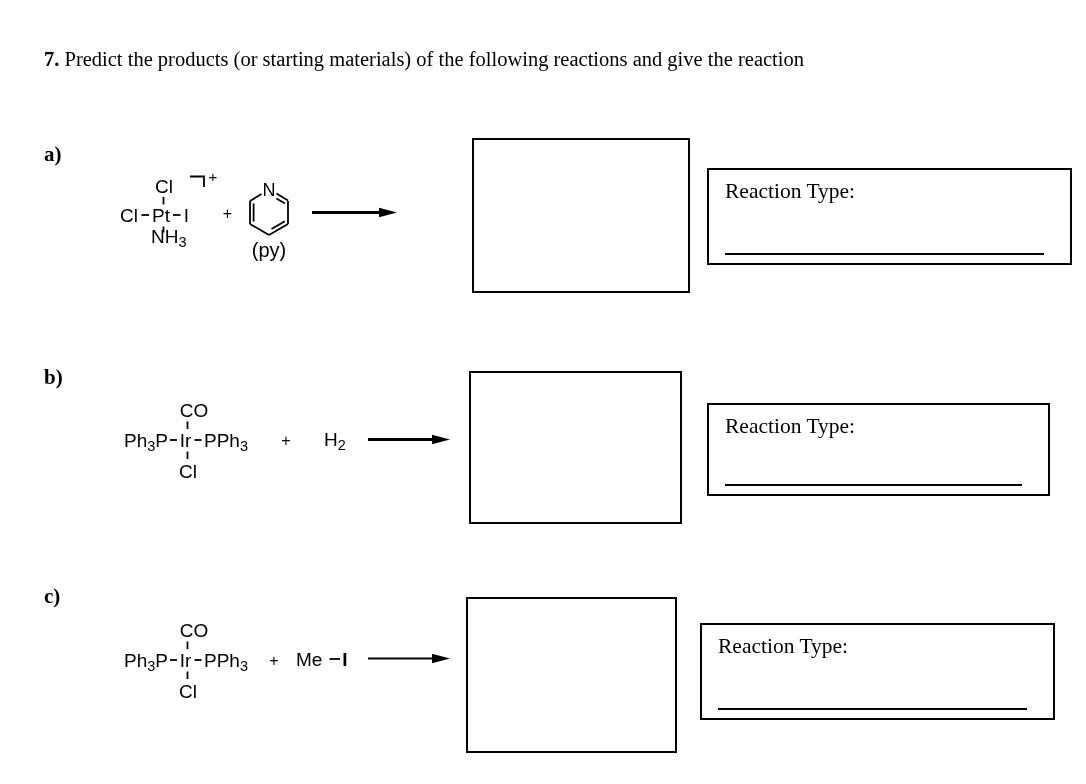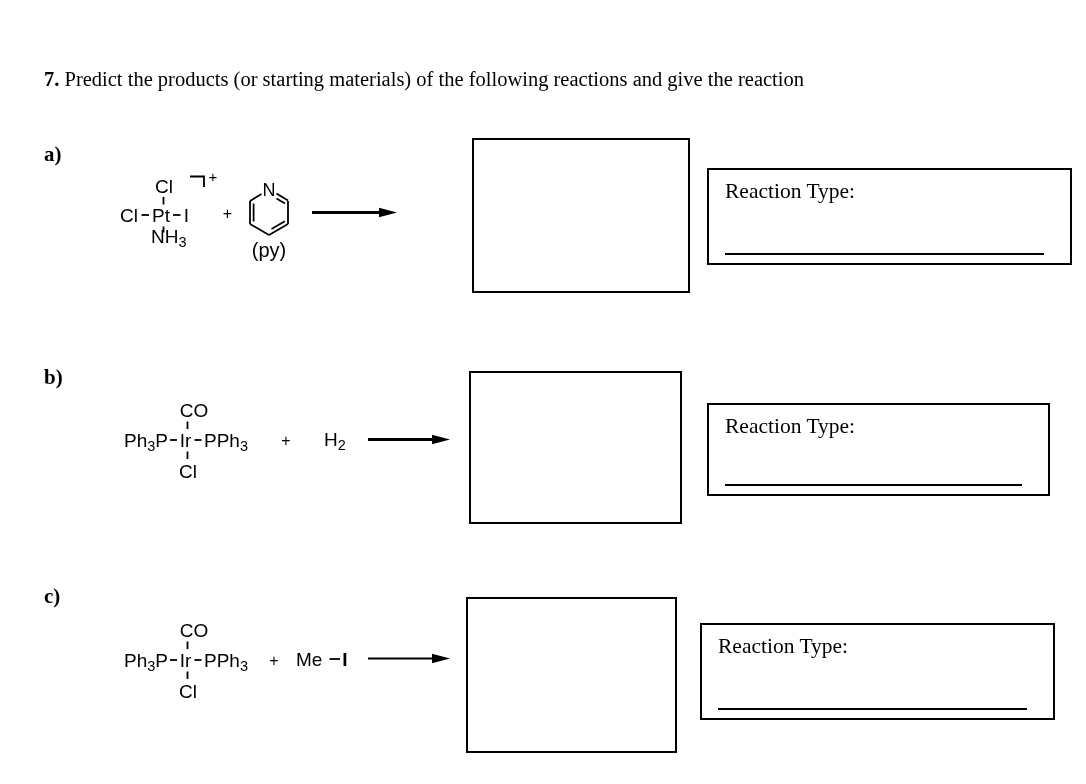--- a/index.html
+++ b/index.html
@@ -1,20 +1,20 @@
 <!DOCTYPE html>
 <html><head>
 <meta charset="utf-8">
 <style>
   html,body{margin:0;padding:0;background:#ffffff;}
   .page{
     position:relative;width:1086px;height:784px;background:#ffffff;
     color:#000;font-family:"Liberation Serif",serif;overflow:hidden;
   }
-  .q-text{position:absolute;left:44px;top:44px;width:900px;font-size:20.5px;line-height:30.5px;margin-top:20px;}
+  .q-text{position:absolute;left:44px;top:44px;width:900px;font-size:20.5px;line-height:30.5px;}
   .q-num{font-weight:bold;}
   .sec-label{position:absolute;font-size:21px;font-weight:bold;}
   .answer-box{position:absolute;border:2px solid #000;background:#fff;box-sizing:border-box;}
   .rt-box{position:absolute;border:2px solid #000;background:#fff;box-sizing:border-box;}
   .rt-label{position:absolute;left:16px;top:9px;font-size:21.5px;white-space:nowrap;}
   .rt-line{position:absolute;left:16px;right:26px;bottom:8px;height:2px;background:#000;}
   .scheme{position:absolute;}
   .scheme text{font-family:"Liberation Sans",sans-serif;font-size:19px;fill:#000;}
   .scheme .sub{font-size:14.5px;}
   .scheme .plus{font-size:16px;}

